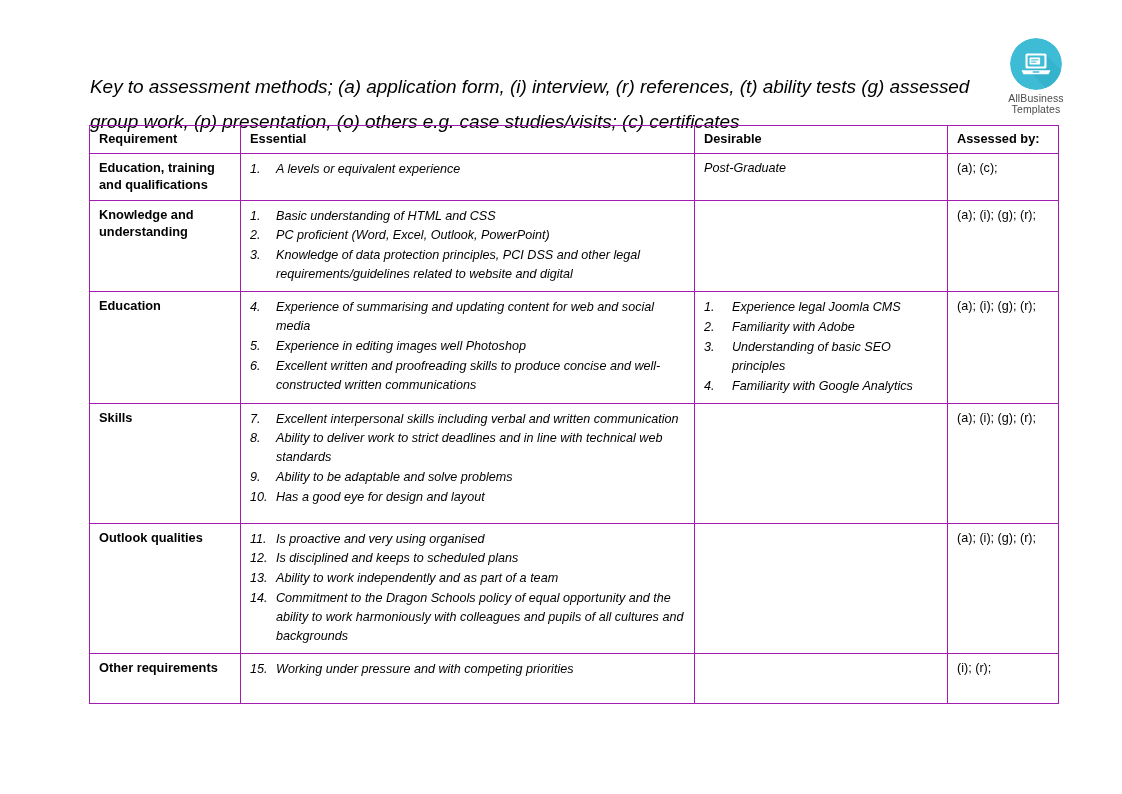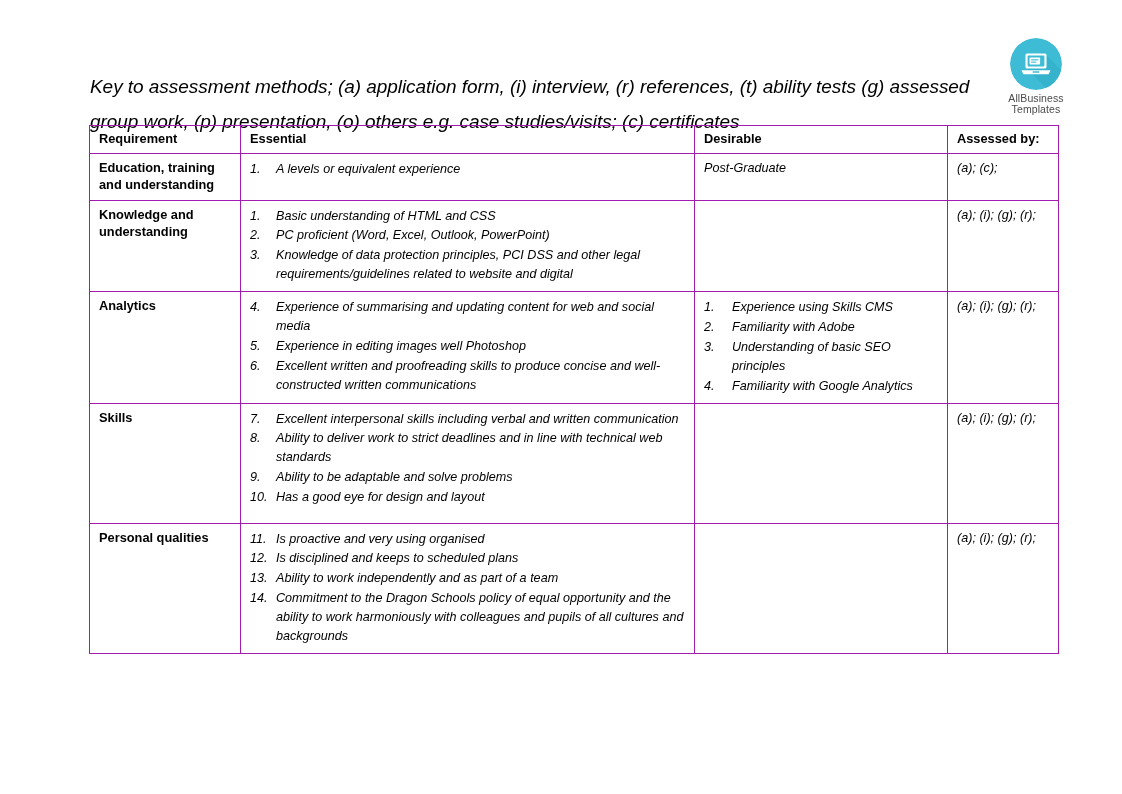--- a/index.html
+++ b/index.html
@@ -101,21 +101,20 @@
     padding-top: 6px;
     padding-left: 11px;
   }
 
   td.cell-list, td.cell-plain {
     font-style: italic;
     line-height: 1.5;
   }
   td.cell-plain { padding-top: 7px; padding-left: 11px; }
   td.assessed {
-    font-style: italic;
     line-height: 1.5;
     padding-top: 7px;
     padding-left: 11px;
     white-space: nowrap;
   }
 
   ol.items {
     margin: 1px 0 0 0;
     padding: 0;
     list-style: none;
@@ -183,21 +182,21 @@
     <thead>
       <tr>
         <th>Requirement</th>
         <th>Essential</th>
         <th>Desirable</th>
         <th>Assessed by:</th>
       </tr>
     </thead>
     <tbody>
         <tr class="r0">
-          <td class="req">Education, training and understanding</td>
+          <td class="req">Education, training and qualifications</td>
           <td class="cell-list">
             <ol class="items">
               <li>
                 <span class="num">1.</span>
                 <span class="txt">A levels or equivalent experience</span>
               </li>
             </ol>
           </td>
           <td class="cell-plain">Post-Graduate</td>
           <td class="assessed">(a); (c);</td>
@@ -217,42 +216,42 @@
               <li>
                 <span class="num">3.</span>
                 <span class="txt">Knowledge of data protection principles, PCI DSS and other legal  requirements/guidelines related to website and digital</span>
               </li>
             </ol>
           </td>
           <td class="cell-list des-list"></td>
           <td class="assessed">(a); (i); (g); (r);</td>
         </tr>
         <tr class="r2">
-          <td class="req">Analytics</td>
+          <td class="req">Education</td>
           <td class="cell-list">
             <ol class="items">
               <li>
                 <span class="num">4.</span>
                 <span class="txt">Experience of summarising and updating content for web and social  media</span>
               </li>
               <li>
                 <span class="num">5.</span>
                 <span class="txt">Experience in editing images well Photoshop</span>
               </li>
               <li>
                 <span class="num">6.</span>
                 <span class="txt">Excellent written and proofreading skills to produce concise and well-  constructed written communications</span>
               </li>
             </ol>
           </td>
           <td class="cell-list des-list">
             <ol class="items">
               <li>
                 <span class="num">1.</span>
-                <span class="txt">Experience using Skills CMS</span>
+                <span class="txt">Experience legal Joomla CMS</span>
               </li>
               <li>
                 <span class="num">2.</span>
                 <span class="txt">Familiarity with Adobe</span>
               </li>
               <li>
                 <span class="num">3.</span>
                 <span class="txt">Understanding of basic SEO  principles</span>
               </li>
               <li>
@@ -282,21 +281,21 @@
               <li>
                 <span class="num">10.</span>
                 <span class="txt">Has a good eye for design and layout</span>
               </li>
             </ol>
           </td>
           <td class="cell-list des-list"></td>
           <td class="assessed">(a); (i); (g); (r);</td>
         </tr>
         <tr class="r4">
-          <td class="req">Personal qualities</td>
+          <td class="req">Outlook qualities</td>
           <td class="cell-list">
             <ol class="items">
               <li>
                 <span class="num">11.</span>
                 <span class="txt">Is proactive and very using organised</span>
               </li>
               <li>
                 <span class="num">12.</span>
                 <span class="txt">Is disciplined and keeps to scheduled plans</span>
               </li>
@@ -306,16 +305,29 @@
               </li>
               <li>
                 <span class="num">14.</span>
                 <span class="txt">Commitment to the Dragon Schools policy of equal opportunity and  the ability to work harmoniously with colleagues and pupils of all  cultures and backgrounds</span>
               </li>
             </ol>
           </td>
           <td class="cell-list des-list"></td>
           <td class="assessed">(a); (i); (g); (r);</td>
         </tr>
+        <tr class="r5">
+          <td class="req">Other requirements</td>
+          <td class="cell-list">
+            <ol class="items">
+              <li>
+                <span class="num">15.</span>
+                <span class="txt">Working under pressure and with competing priorities</span>
+              </li>
+            </ol>
+          </td>
+          <td class="cell-list des-list"></td>
+          <td class="assessed">(i); (r);</td>
+        </tr>
       </tbody>
   </table>
 
 </div>
 
 </body></html>

